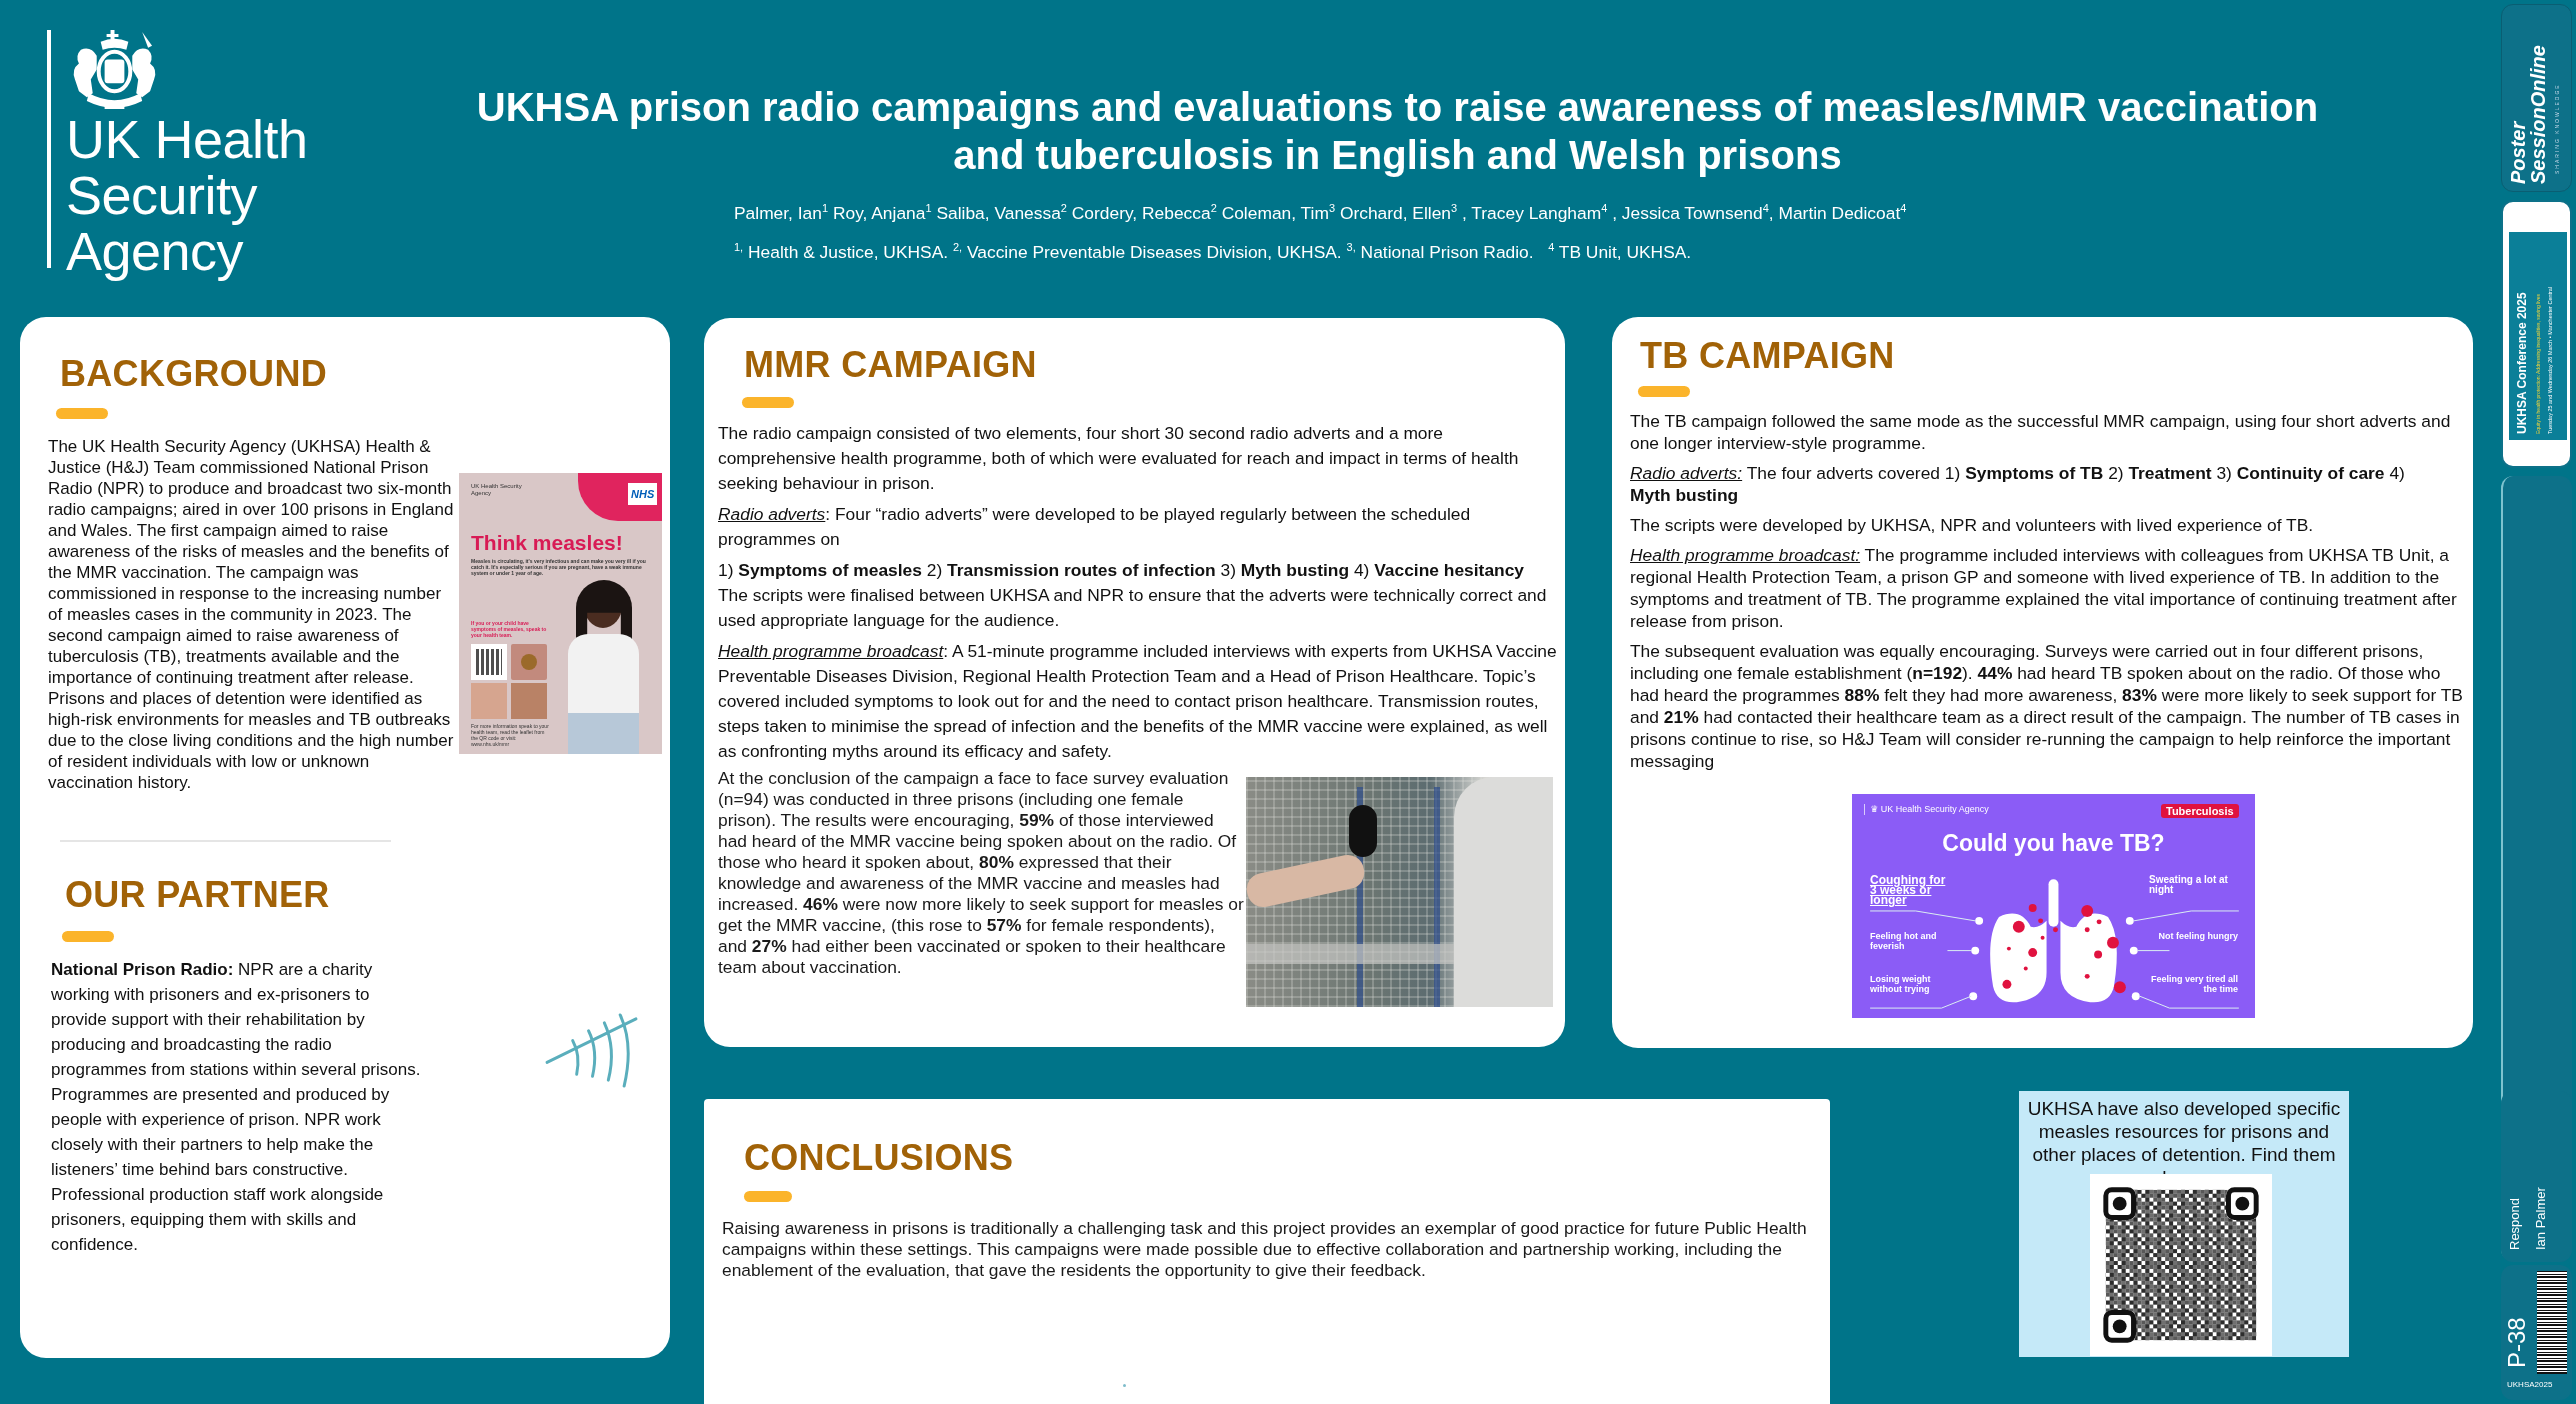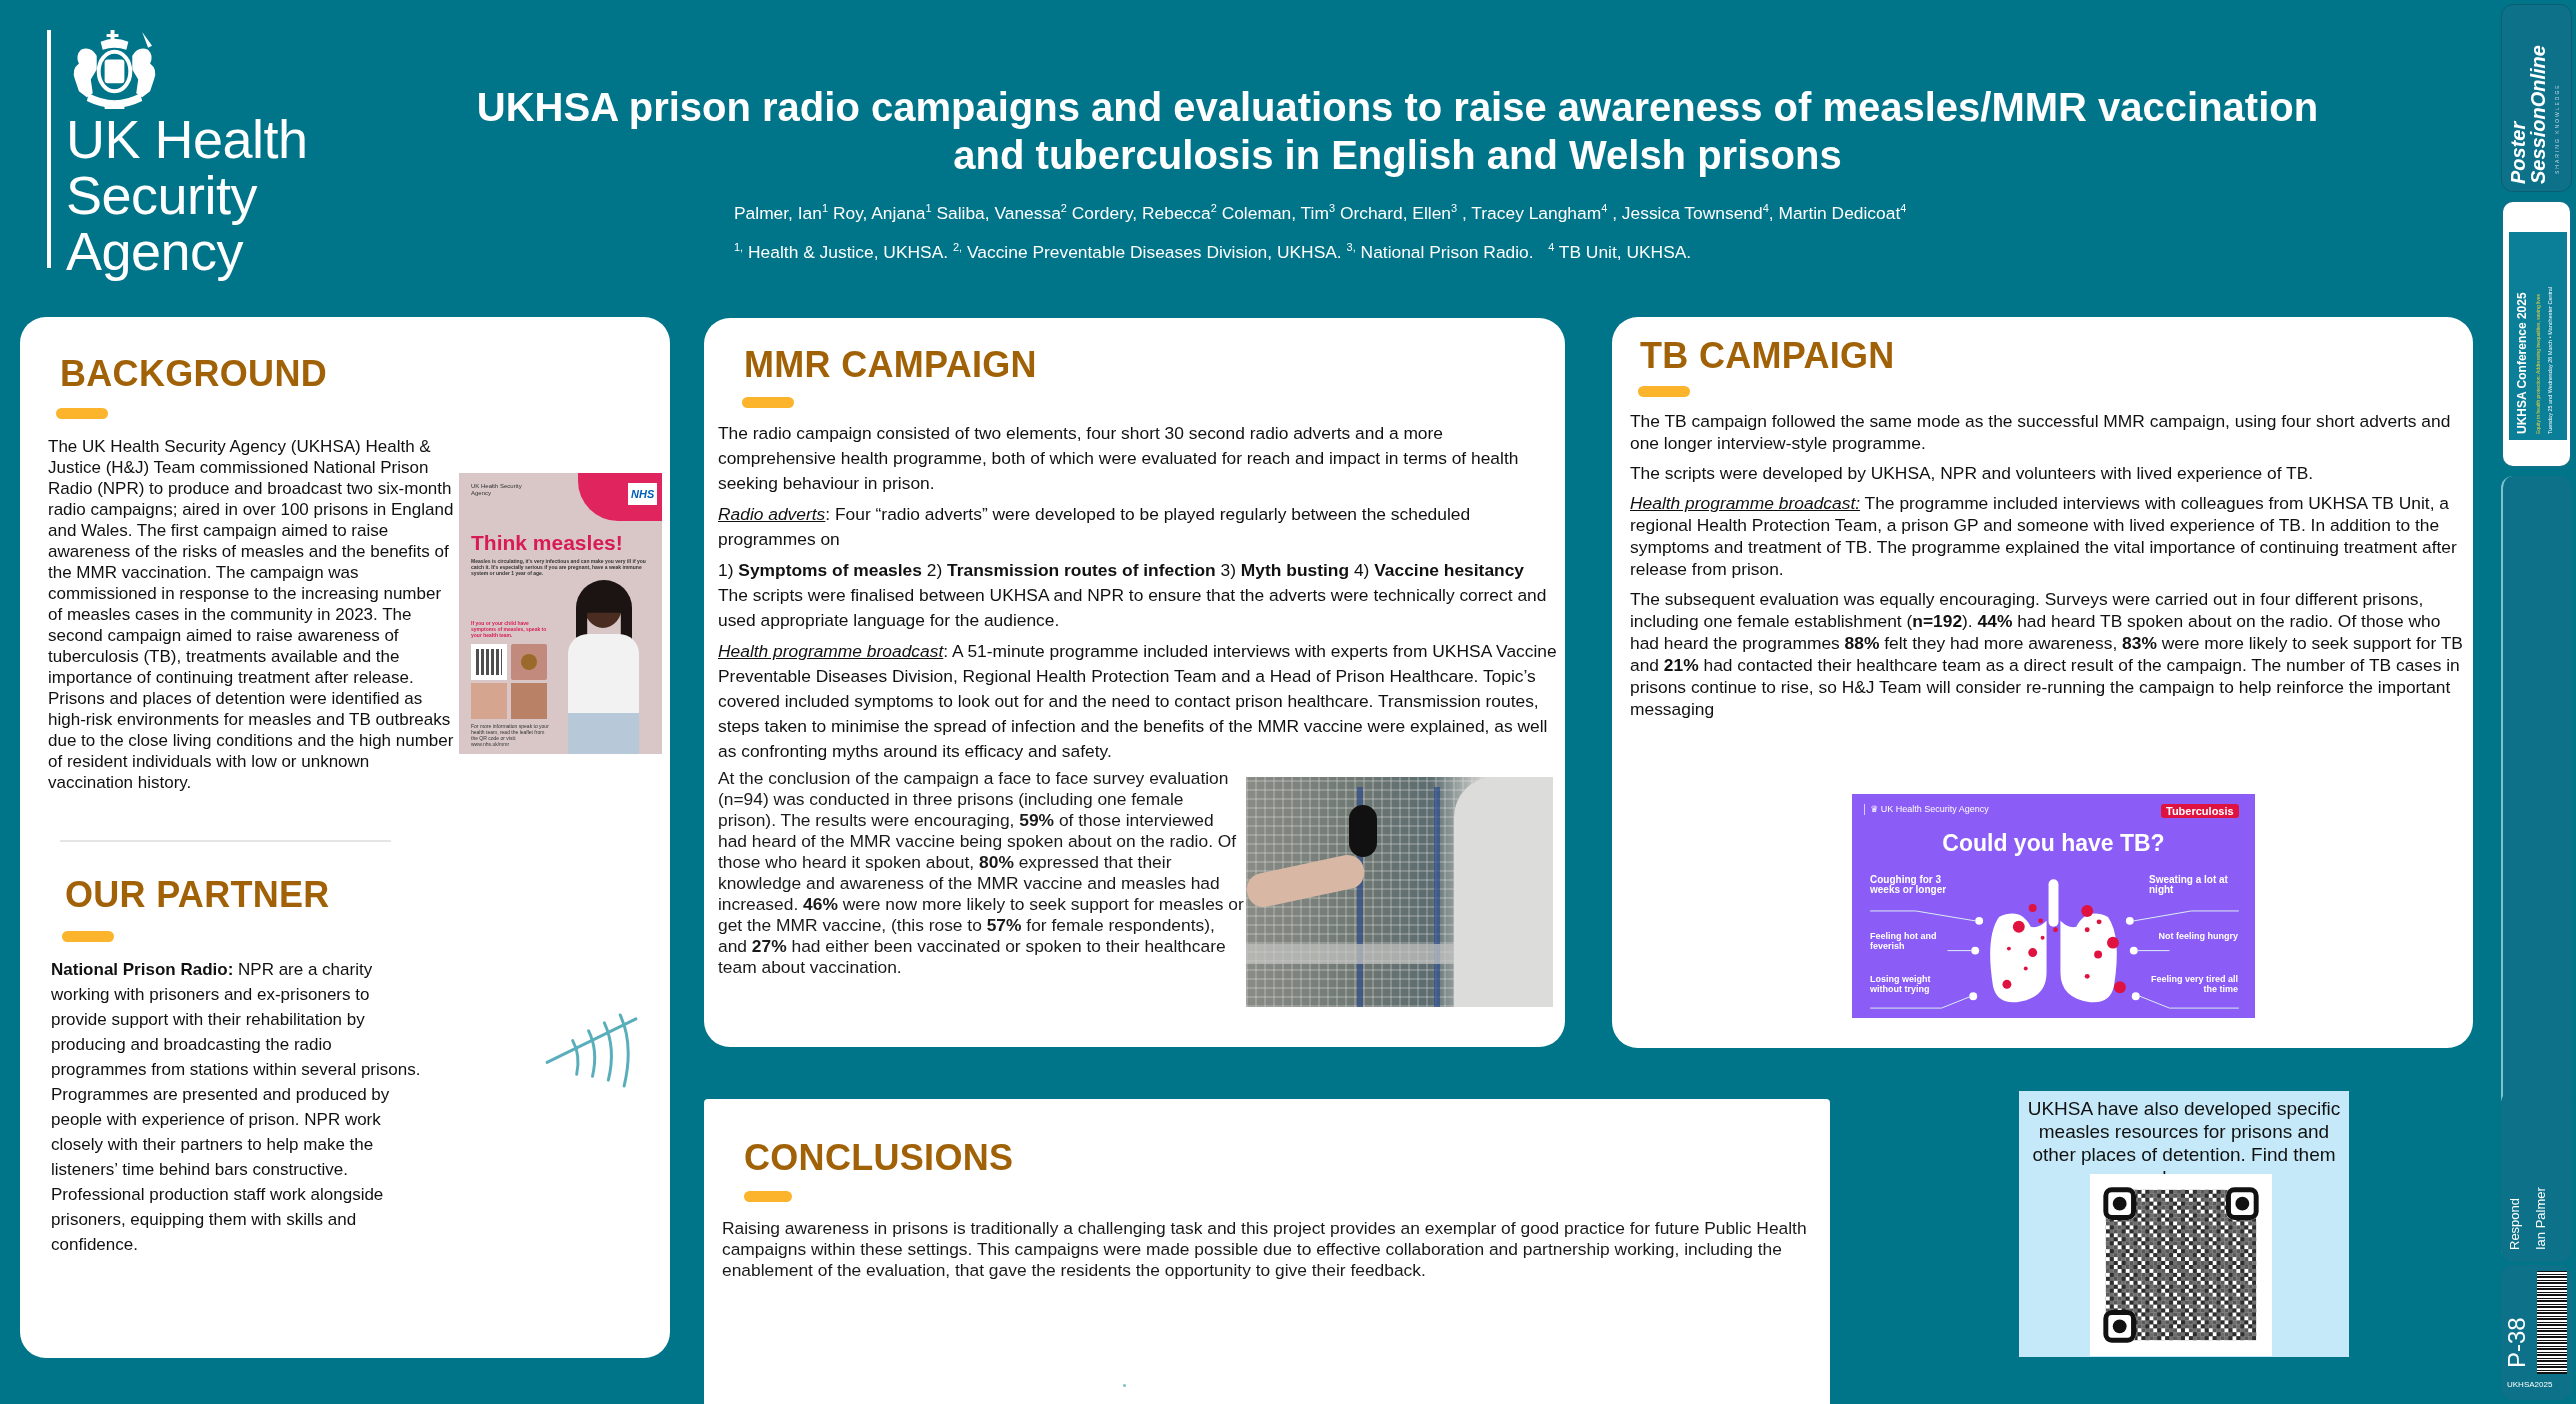--- a/index.html
+++ b/index.html
@@ -202,32 +202,35 @@
     <div class="abs" style="left:0;top:87px;width:119px;height:34px;border-radius:16px;background:#d8b8a4;transform:rotate(-12deg);"></div>
     <div class="abs" style="left:208px;top:0;width:99px;height:230px;background:#dcdcda;border-radius:40px 0 0 0;"></div>
   </div>
 </div>
 
 <div class="abs card tb-card">
   <div class="abs section-title tb-title">TB CAMPAIGN</div>
   <div class="abs accent tb-accent"></div>
   <div class="abs body-text tb-text">
     <p>The TB campaign followed the same mode as the successful MMR campaign, using four short adverts and one longer interview-style programme.</p>
+    <p>
+      <span class="u">Radio adverts:</span><span> The four adverts covered 1) </span><b>Symptoms of TB</b><span> 2) </span><b>Treatment</b><span> 3) </span><b>Continuity of care</b><span> 4)</span><br><b>Myth busting</b>
+    </p>
     <p>The scripts were developed by UKHSA, NPR and volunteers with lived experience of TB.</p>
     <p><span class="u">Health programme broadcast:</span><span> The programme included interviews with colleagues from UKHSA TB Unit, a regional Health Protection Team, a prison GP and someone with lived experience of TB. In addition to the symptoms  and treatment of TB. The programme explained the vital importance of continuing treatment after release from prison.</span></p>
     <p>
       <span>The subsequent evaluation was equally encouraging. Surveys were carried out in four different prisons, including one female establishment (</span><b>n=192</b><span>).  </span><b>44%</b><span> had heard TB spoken about on the radio. Of those who had heard the programmes </span><b>88%</b><span> felt they had more awareness, </span><b>83%</b><span> were more likely to seek support for TB and </span><b>21%</b><span> had contacted their healthcare team as a direct result of the campaign. The number of TB cases in prisons continue to rise, so H&amp;J Team will consider re-running the campaign to help reinforce the important messaging</span>
     </p>
   </div>
 
   <div class="abs tb-info">
     <div class="abs" style="left:10px;top:10px;font-size:9px;white-space:nowrap;">│ ♛ <span>UK Health Security Agency</span></div>
     <div class="abs" style="left:309px;top:10px;background:#e0123f;color:#fff;font-weight:700;font-size:11px;padding:1px 5px;border-radius:3px;">Tuberculosis</div>
     <div class="abs" style="left:0;top:36px;width:403px;text-align:center;font-weight:700;font-size:23px;">Could you have TB?</div>
-    <div class="abs" style="left:18px;top:81px;font-size:10px;font-weight:700;line-height:10px;width:79px;">Coughing for 3 weeks or longer</div>
+    <div class="abs" style="left:18px;top:81px;font-size:12px;font-weight:700;line-height:10px;width:79px;text-decoration:underline;">Coughing for 3 weeks or longer</div>
     <div class="abs" style="left:18px;top:137px;font-size:9px;font-weight:700;line-height:10px;width:69px;">Feeling hot and feverish</div>
     <div class="abs" style="left:18px;top:180px;font-size:9px;font-weight:700;line-height:10px;width:74px;">Losing weight without trying</div>
     <div class="abs" style="left:297px;top:81px;font-size:10px;font-weight:700;line-height:10px;width:89px;text-align:left;">Sweating a lot at night</div>
     <div class="abs" style="left:297px;top:137px;font-size:9px;font-weight:700;line-height:10px;width:89px;text-align:right;">Not feeling hungry</div>
     <div class="abs" style="left:297px;top:180px;font-size:9px;font-weight:700;line-height:10px;width:89px;text-align:right;">Feeling very tired all the time</div>
     <svg class="abs" style="left:0;top:0;" width="403" height="224" viewBox="0 0 406 226">
       <g fill="#fff">
         <rect x="198" y="86" width="10" height="48" rx="5"></rect>
         <path d="M196 128 q-8 8 -16 6 q-10 -20 -32 -10 q-14 20 -6 70 q4 18 24 16 q30 -4 30 -30z"></path>
         <path d="M210 128 q8 8 16 6 q10 -20 32 -10 q14 20 6 70 q-4 18 -24 16 q-30 -4 -30 -30z"></path>

